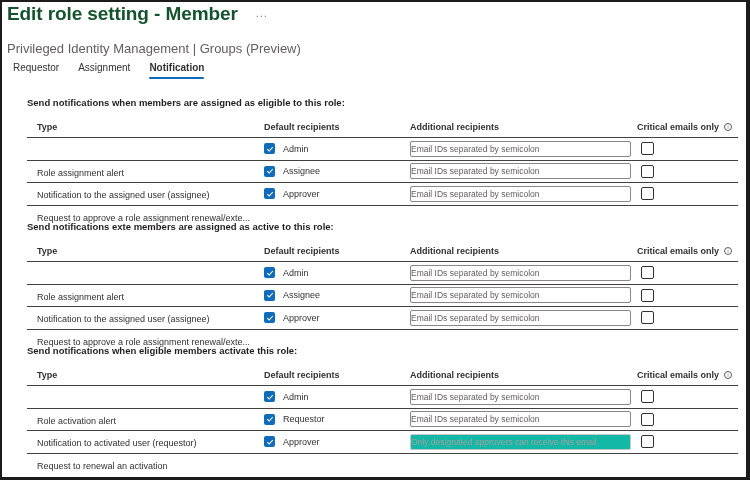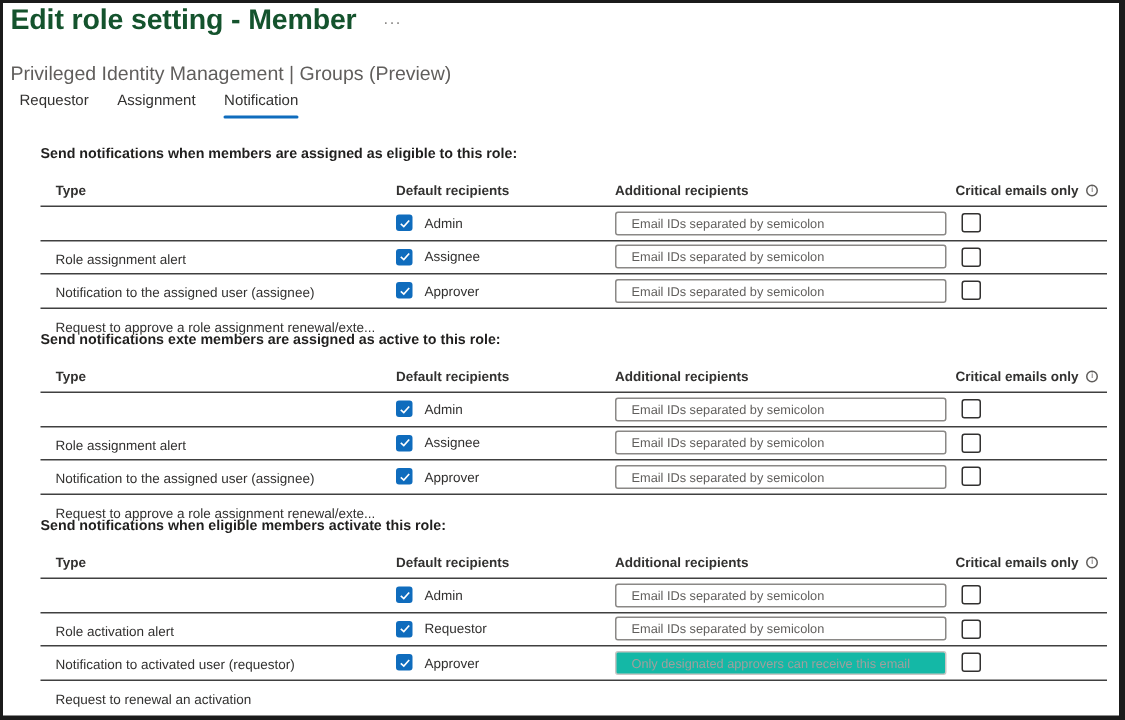--- a/index.html
+++ b/index.html
@@ -10,21 +10,21 @@
       border-top: 2px solid #1b1b1b; border-left: 2px solid #1b1b1b;
       border-right: 4px solid #1b1b1b; border-bottom: 3px solid #1b1b1b;
       pointer-events: none;
     }
     .title-row { position: absolute; left: 7px; top: 3px; display: flex; align-items: center; }
     .title { font-size: 19px; font-weight: bold; color: #14532d; letter-spacing: -0.1px; }
     .more { margin-left: 18px; font-size: 11px; color: #8a8886; letter-spacing: 1px; margin-top: -2px; cursor: pointer; }
     .subtitle { position: absolute; left: 7px; top: 41px; font-size: 13px; color: #605e5c; }
     .tabs { position: absolute; left: 13px; top: 62px; display: flex; }
     .tab { font-size: 10px; color: #323130; margin-right: 19px; position: relative; padding-bottom: 6px; cursor: pointer; }
-    .tab.active { font-weight: normal; }
+    .tab.active { font-weight: bold; }
     .tab.active::after { content: ""; position: absolute; left: 0; right: 0; bottom: 0; height: 2px; background: #0f6cbd; border-radius: 1px; }
 
     .section { position: absolute; left: 27px; width: 711px; }
     .section-title { font-size: 9.5px; font-weight: bold; color: #201f1e; height: 20px; line-height: 14px; }
     .thead, .row { position: relative; height: 22.5px; border-bottom: 1px solid #404040; }
     .thead { height: 22px; }
     .cell { position: absolute; top: 0; height: 100%; display: flex; align-items: center; font-size: 9px; }
     .thead .cell { font-weight: bold; color: #323130; font-size: 9px; }
     .c-type { left: 10px; width: 225px; white-space: nowrap; overflow: hidden; }
     .c-def { left: 237px; width: 140px; }
@@ -32,21 +32,21 @@
     .c-crit { left: 610px; width: 100px; }
     .row .c-type { color: #323130; margin-top: 24px; }
     .chk {
       width: 11px; height: 11px; border-radius: 2px; background: #0f6cbd; margin-right: 8px;
       display: flex; align-items: center; justify-content: center; flex: 0 0 11px; cursor: pointer;
     }
     .chk svg { width: 8px; height: 8px; }
     .def-label { font-size: 9px; color: #323130; }
     .email {
       width: 221px; height: 16px; border: 1px solid #8a8886; border-radius: 2px;
-      font-family: "Liberation Sans", sans-serif; font-size: 8.5px; padding: 0 10px; color: #323130; background: #fff;
+      font-family: "Liberation Sans", sans-serif; font-size: 8.5px; padding: 0 0; color: #323130; background: #fff;
       outline: none;
     }
     .email::placeholder { color: #605e5c; }
     .email.disabled { background: #14b8a6; border-color: #c8c6c4; }
     .email.disabled::placeholder { color: #a19f9d; }
     .crit-box { width: 13px; height: 13px; border: 1px solid #323130; border-radius: 2px; margin-left: 4px; background: #fff; cursor: pointer; }
     .info { display: inline-flex; width: 8px; height: 8px; border: 1px solid #605e5c; border-radius: 50%; font-size: 5.5px; font-weight: normal; align-items: center; justify-content: center; margin-left: 5px; color: #605e5c; font-family: "DejaVu Sans", sans-serif; }
   </style>
 </head>
 <body>

